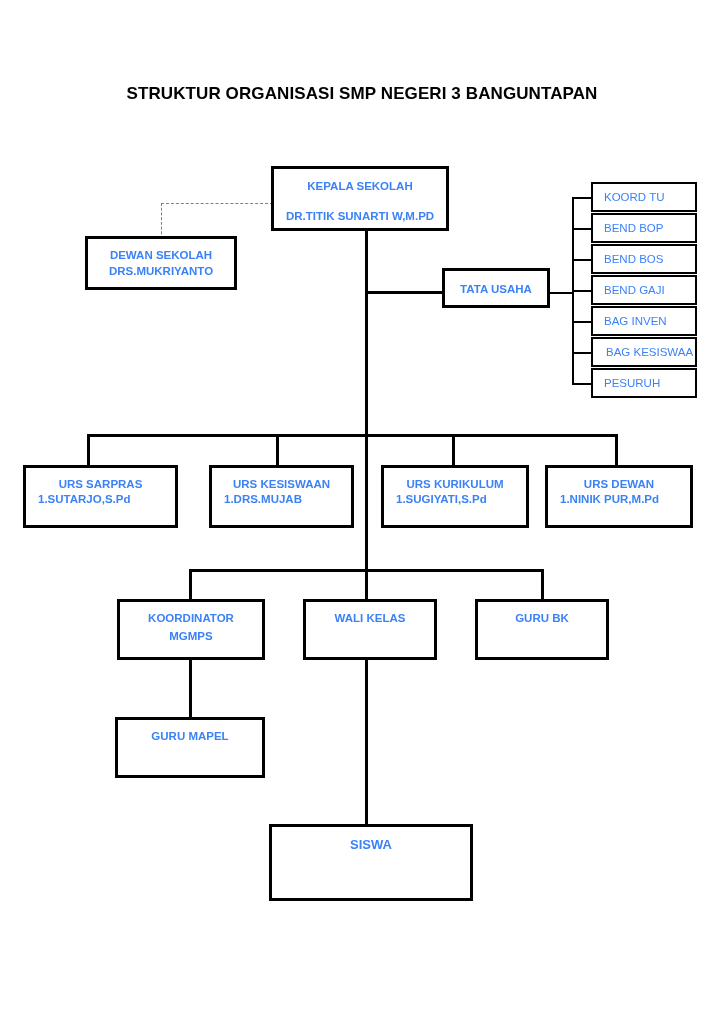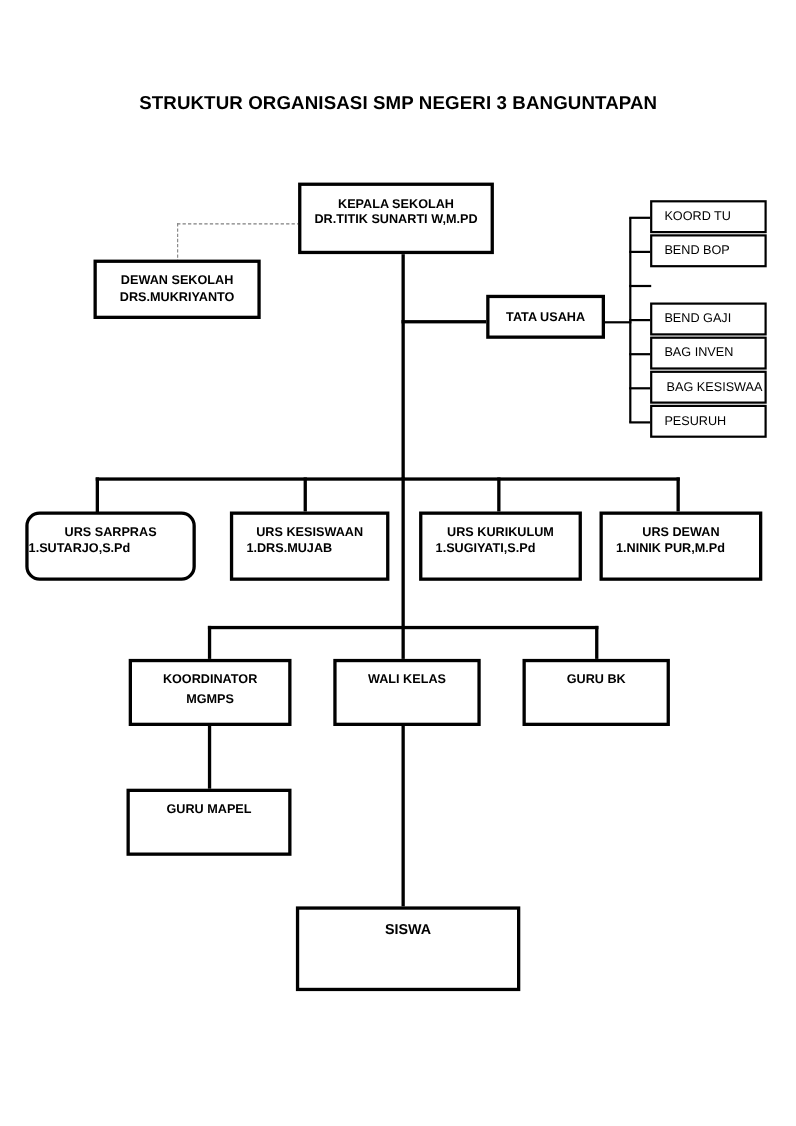--- a/index.html
+++ b/index.html
@@ -30,21 +30,21 @@
     font-weight: bold;
     letter-spacing: 0.1px;
     color: #000000;
   }
   
   .node {
     position: absolute;
     box-sizing: border-box;
     background: #ffffff;
     border: 3px solid #000000;
-    color: #000000;
+    color: #3b82f6;
     overflow: hidden;
   }
   .node.thin {
     border-width: 2px;
   }
   .node .line {
     display: block;
     font-size: 11.5px;
     font-weight: bold;
     text-align: center;
@@ -112,54 +112,57 @@
   <div class="conn h" style="left:189px; top:569px; width:355px;"></div>
   <div class="conn v" style="left:189px; top:569px; height:31px;"></div>
   <div class="conn v" style="left:541px; top:569px; height:31px;"></div>
 
   <div class="conn v" style="left:189px; top:660px; height:58px;"></div>
 
   <div class="conn v" style="left:365px; top:660px; height:179px;"></div>
 
   <div class="node" style="left:271px; top:166px; width:178px; height:65px; padding-top:11px;">
     <span class="line">KEPALA SEKOLAH</span>
-    <span class="line" style="margin-top:2px;">DR.TITIK SUNARTI W,M.PD</span>
+    <span class="line" style="margin-top:18px;">DR.TITIK SUNARTI W,M.PD</span>
   </div>
 
   <div class="node" style="left:85px; top:236px; width:152px; height:54px; padding-top:10px;">
     <span class="line">DEWAN SEKOLAH</span>
     <span class="line" style="margin-top:4px;">DRS.MUKRIYANTO</span>
   </div>
 
   <div class="node" style="left:442px; top:268px; width:108px; height:40px; padding-top:12px;">
     <span class="line">TATA USAHA</span>
   </div>
 
   <div class="node thin" style="left:591px; top:182px; width:106px; height:30px; padding-top:7px;">
     <span class="line reg left" style="padding-left:11px;">KOORD TU</span>
   </div>
   <div class="node thin" style="left:591px; top:213px; width:106px; height:30px; padding-top:7px;">
     <span class="line reg left" style="padding-left:11px;">BEND BOP</span>
   </div>
+  <div class="node thin" style="left:591px; top:244px; width:106px; height:30px; padding-top:7px;">
+    <span class="line reg left" style="padding-left:11px;">BEND BOS</span>
+  </div>
   <div class="node thin" style="left:591px; top:275px; width:106px; height:30px; padding-top:7px;">
     <span class="line reg left" style="padding-left:11px;">BEND GAJI</span>
   </div>
   <div class="node thin" style="left:591px; top:306px; width:106px; height:30px; padding-top:7px;">
     <span class="line reg left" style="padding-left:11px;">BAG INVEN</span>
   </div>
   <div class="node thin" style="left:591px; top:337px; width:106px; height:30px; padding-top:7px;">
     <span class="line reg left" style="padding-left:13px;">BAG KESISWAA</span>
   </div>
   <div class="node thin" style="left:591px; top:368px; width:106px; height:30px; padding-top:7px;">
     <span class="line reg left" style="padding-left:11px;">PESURUH</span>
   </div>
 
-  <div class="node" style="left:23px; top:465px; width:155px; height:63px; padding-top:10px;border-radius:13px;">
+  <div class="node" style="left:23px; top:465px; width:155px; height:63px; padding-top:10px;">
     <span class="line">URS SARPRAS</span>
-    <span class="line left" style="margin-top:3px;">1.SUTARJO,S.Pd</span>
+    <span class="line left" style="padding-left:12px; margin-top:3px;">1.SUTARJO,S.Pd</span>
   </div>
   <div class="node" style="left:209px; top:465px; width:145px; height:63px; padding-top:10px;">
     <span class="line">URS KESISWAAN</span>
     <span class="line left" style="padding-left:12px; margin-top:3px;">1.DRS.MUJAB</span>
   </div>
   <div class="node" style="left:381px; top:465px; width:148px; height:63px; padding-top:10px;">
     <span class="line">URS KURIKULUM</span>
     <span class="line left" style="padding-left:12px; margin-top:3px;">1.SUGIYATI,S.Pd</span>
   </div>
   <div class="node" style="left:545px; top:465px; width:148px; height:63px; padding-top:10px;">

